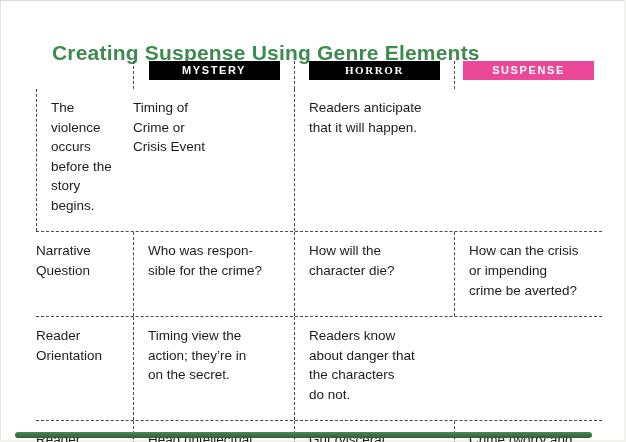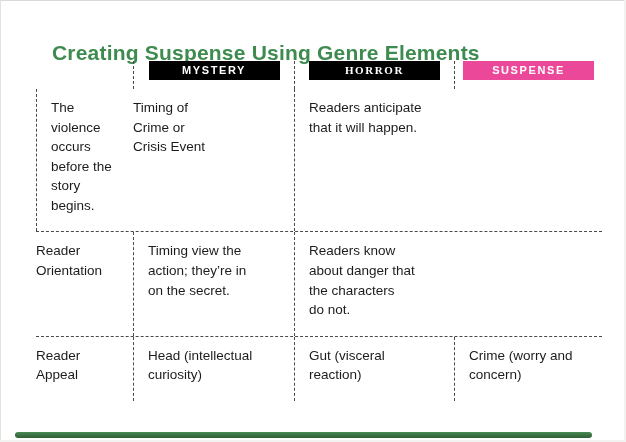--- a/index.html
+++ b/index.html
@@ -115,20 +115,31 @@
       <div class="cell v">The violence
 occurs before the
 story begins.</div>
       <div class="cell label-cell">Timing of
 Crime or
 Crisis Event</div>
       <div class="cell v">Readers anticipate
 that it will happen.</div>
     </div>
 
+    <div class="row body-row">
+      <div class="cell label-cell">Narrative
+Question</div>
+      <div class="cell v">Who was respon-
+sible for the crime?</div>
+      <div class="cell v">How will the
+character die?</div>
+      <div class="cell v">How can the crisis
+or impending
+crime be averted?</div>
+    </div>
 
     <div class="row body-row">
       <div class="cell label-cell">Reader
 Orientation</div>
       <div class="cell v">Timing view the
 action; they’re in
 on the secret.</div>
       <div class="cell v">Readers know
 about danger that
 the characters

